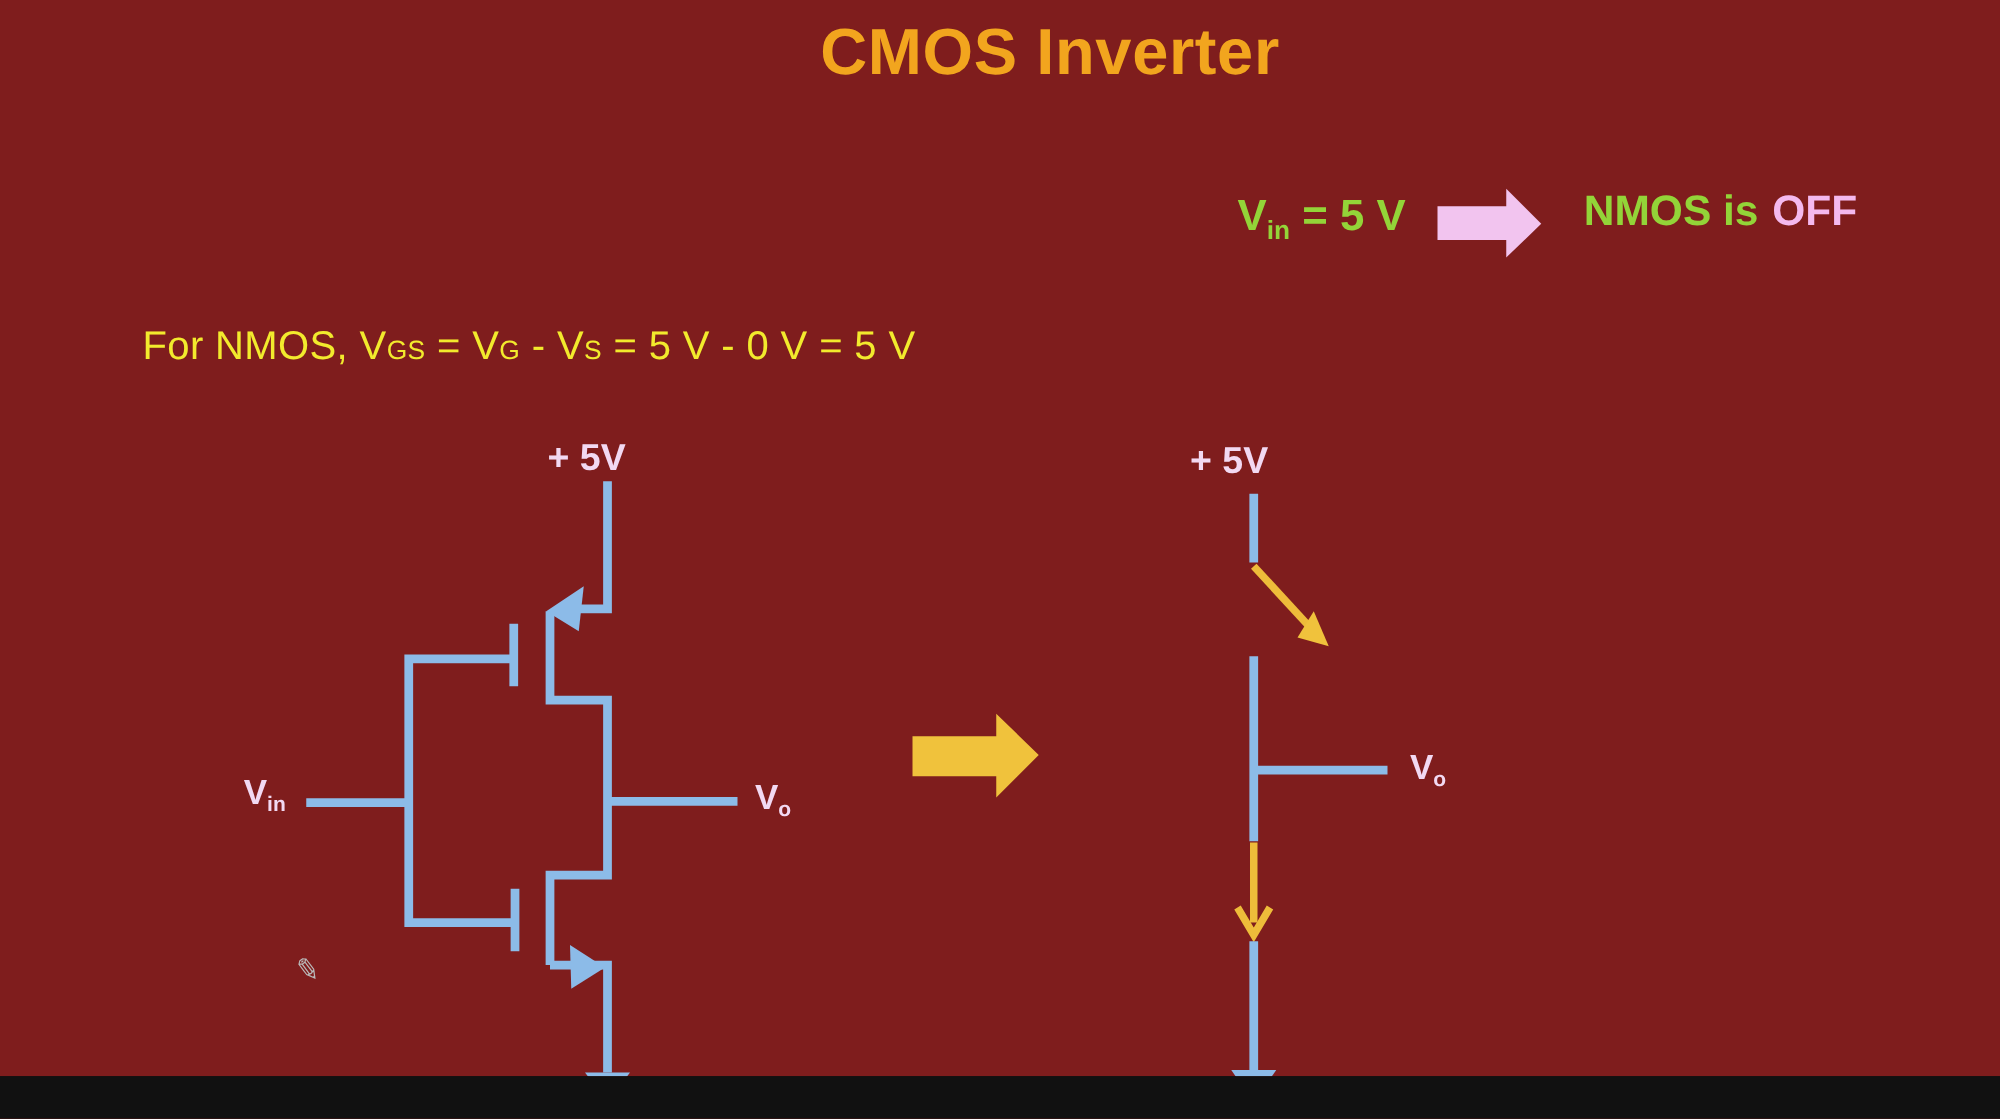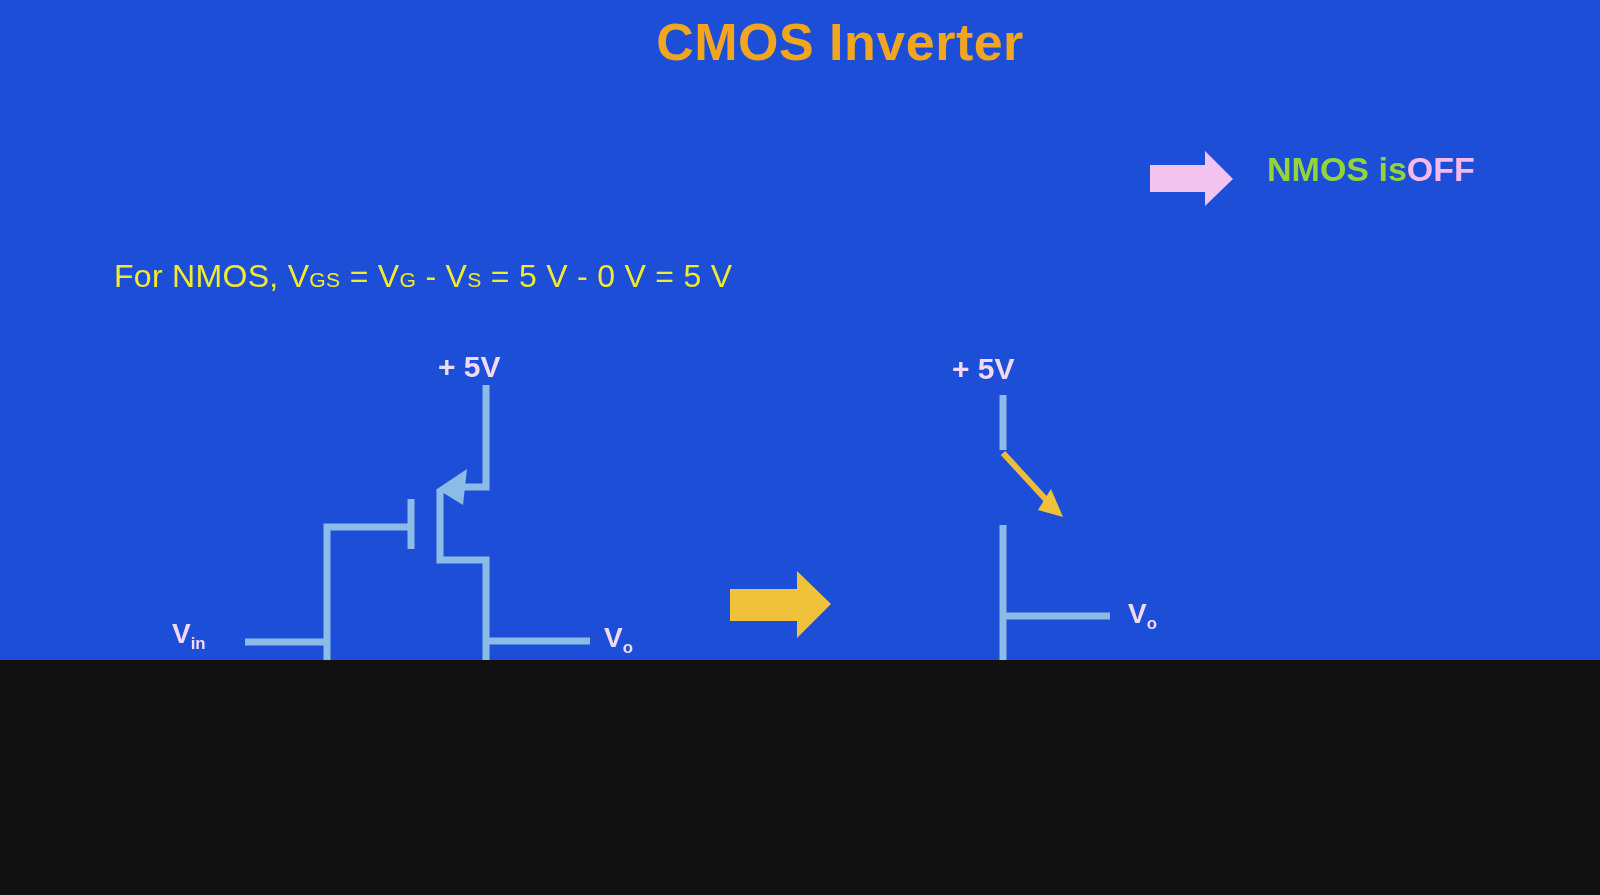--- a/index.html
+++ b/index.html
@@ -1,20 +1,20 @@
 <!DOCTYPE html>
 <html><head>
 <meta charset="utf-8">
 <style>
   html, body { margin: 0; padding: 0; background: #111; }
   .canvas {
     position: relative;
     width: 1600px;
-    height: 660px;
-    background: #1d4ed8;
+    height: 861px;
+    background: #7f1d1d;
     overflow: hidden;
     font-family: "Liberation Sans", sans-serif;
     -webkit-font-smoothing: antialiased;
   }
   .abs { position: absolute; }
   .title {
     left: 840px; top: 12px;
     transform: translateX(-50%);
     font-size: 52px; font-weight: bold;
     color: #f2a51e;
@@ -35,32 +35,32 @@
     color: #93d438;
     white-space: nowrap;
   }
   .result-line {
     font-size: 34px; font-weight: bold;
     color: #93d438;
     white-space: nowrap;
   }
   .result-pmos { left: 1267px; top: 150px; }
   .result-nmos { left: 1267px; top: 240px; }
-  .state { color: #f4b9ee; margin-left: 0; }
+  .state { color: #f4b9ee; margin-left: 11px; }
   .lsub { font-size: 0.6em; vertical-align: -0.35em; font-weight: bold; }
   .circ-label {
     font-weight: bold;
     color: #f2d9f2;
     white-space: nowrap;
   }
   .supply-label { font-size: 30px; margin-top: 10px; }
   .supply-left  { left: 438px; top: 340px; }
   .supply-right { left: 952px; top: 342px; }
   .node-label { font-size: 28px; }
-  .vin-label  { left: 172px; top: 618px; }
+  .vin-label  { left: 195px; top: 618px; }
   .vo-left    { left: 604px; top: 622px; }
   .vo-right   { left: 1128px; top: 598px; }
   .pencil {
     left: 236px; top: 762px;
     font-size: 24px;
     color: #b9b9b9;
     transform: rotate(8deg);
   }
   svg.layer { position: absolute; left: 0; top: 0; }
   .wire  { stroke: #8cbbe8; stroke-width: 7; fill: none; }
@@ -69,20 +69,21 @@
   .goldline { stroke: #eebc3a; stroke-width: 6; fill: none; }
   .pinkfill { fill: #f2c4ef; stroke: none; }
 </style>
 </head>
 <body>
 
 <div class="canvas">
 
   <div class="abs title">CMOS Inverter</div>
 
+  <div class="abs condition"><span>V</span><span class="lsub">in</span><span> = 5 V</span></div>
 
   <svg class="layer" width="1600" height="895" viewBox="0 0 1600 895">
 
     <polygon class="pinkfill" points="1150,165 1205,165 1205,151 1233,179 1205,206 1205,192 1150,192"></polygon>
 
     <polyline class="wire" points="486,385 486,487 458,487"></polyline>
 
     <polygon class="wfill" points="437,489 467,469 463,505"></polygon>
 
     <polyline class="wire" points="440,489 440,560 486,560 486,700 440,700 440,772"></polyline>

